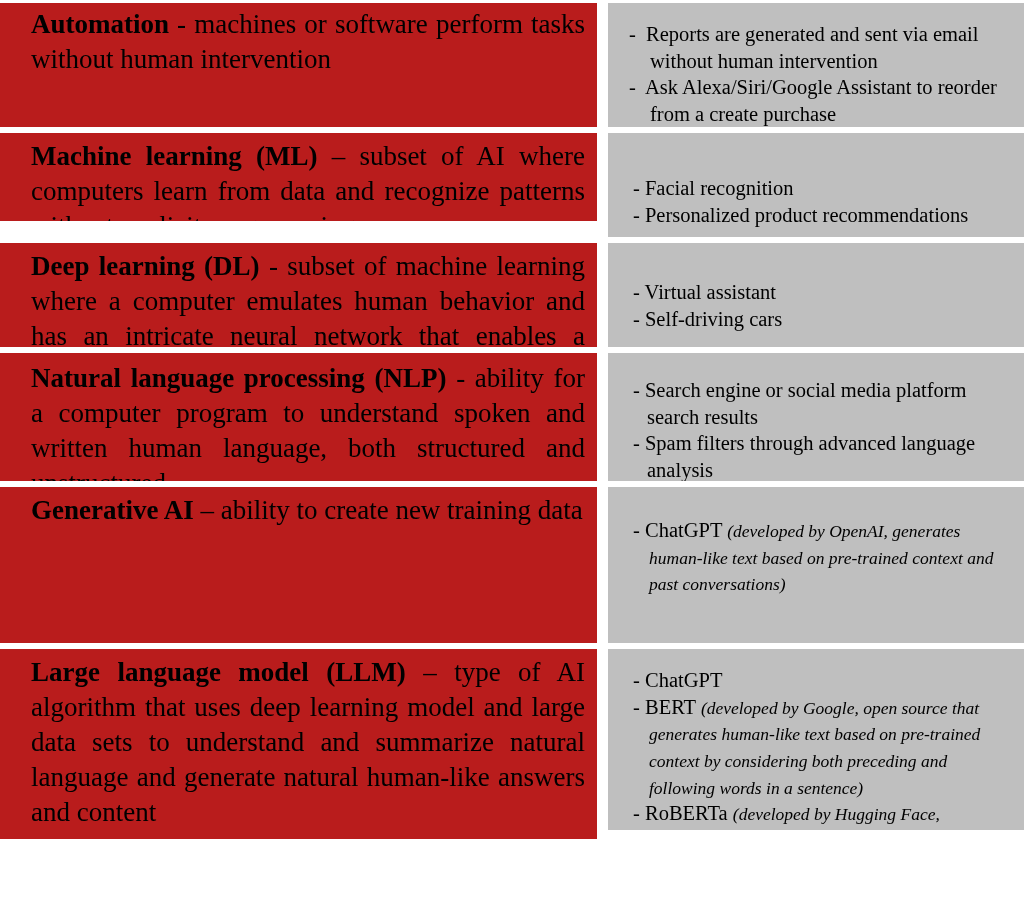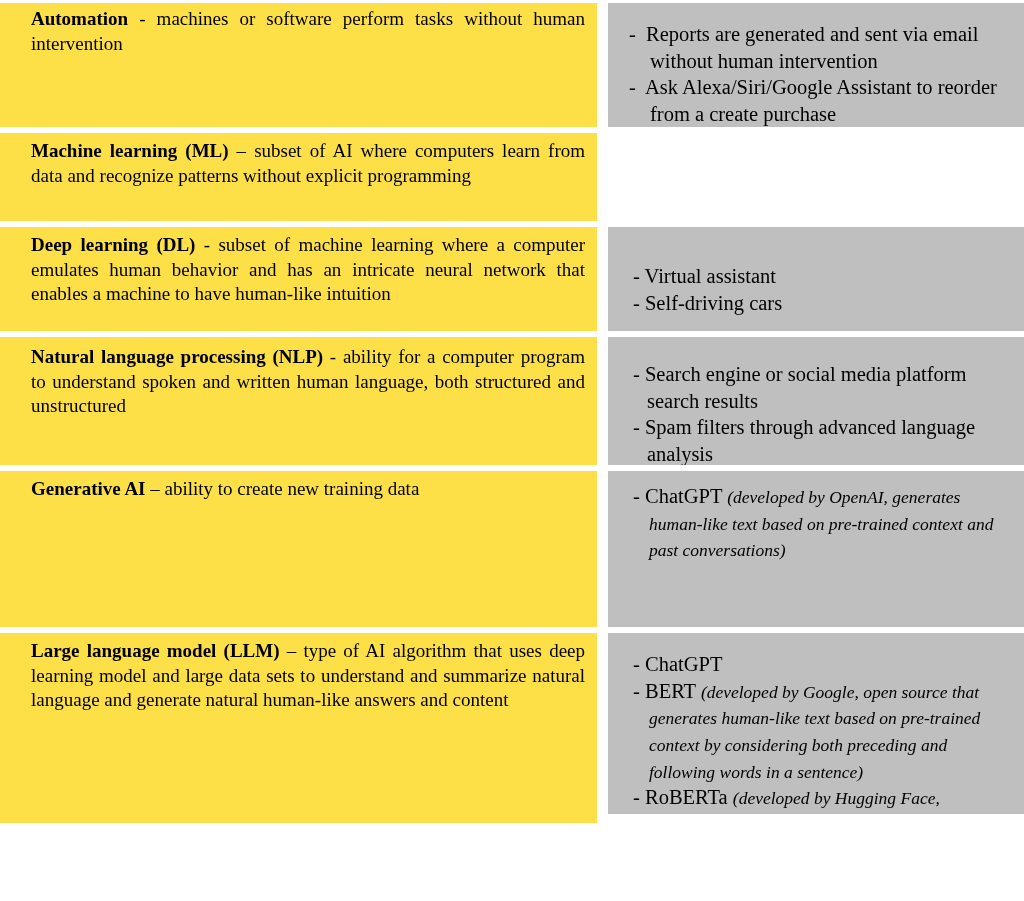--- a/index.html
+++ b/index.html
@@ -40,25 +40,25 @@
   }
 
   .cell {
     box-sizing: border-box;
     overflow: hidden;
   }
 
   .cell-term {
     width: 597px;
     flex: 0 0 597px;
-    background: #fde047;
+    background: #b91c1c;
     padding: 6px 12px 6px 31px;
     text-align: justify;
     text-justify: inter-word;
-    font-size: 19px;
+    font-size: 27px;
     line-height: 1.30;
   }
   .cell-term .term-text {
     display: block;
   }
   .term-name {
     font-weight: bold;
   }
 
   .col-gap {
@@ -104,21 +104,21 @@
   .r-ml .cell-examples { height: 104px; padding-top: 30px; }
 
   .r-dl .cell-term  { height: 104px; padding-top: 6px; }
   .r-dl .cell-examples { height: 104px; padding-top: 24px; }
 
   .r-nlp .cell-term  { height: 128px; padding-top: 8px; }
   .r-nlp .cell-examples { height: 128px; padding-top: 12px; }
   .r-nlp .bullet-item { padding-left: 14px; text-indent: -14px; }
 
   .r-genai .cell-term  { height: 156px; padding-top: 6px; }
-  .r-genai .cell-examples { height: 156px; padding-top: 0; }
+  .r-genai .cell-examples { height: 156px; padding-top: 18px; }
   .r-genai .bullet-item { padding-left: 16px; text-indent: -16px; }
 
   .r-llm .cell-term  { height: 190px; padding-top: 6px; }
   .r-llm .cell-examples { height: 181px; padding-top: 6px; }
   .r-llm .bullet-item { padding-left: 16px; text-indent: -16px; }
 
   .top-gap { height: 3px; background: #ffffff; flex: 0 0 3px; }
 </style>
 </head>
 <body>
@@ -138,20 +138,26 @@
       </div>
     </div>
   </div>
   <div class="row-gap"></div>
 
   <div class="table-row r-ml">
     <div class="cell cell-term">
       <span class="term-text"><span class="term-name">Machine learning (ML)</span><span> – </span><span>subset of AI where computers learn from data and recognize patterns without explicit programming</span></span>
     </div>
     <div class="col-gap"></div>
+    <div class="cell cell-examples">
+      <div class="bullet-list">
+        <div class="bullet-item"><span>-</span> <span>Facial recognition</span></div>
+        <div class="bullet-item"><span>-</span> <span>Personalized product recommendations</span></div>
+      </div>
+    </div>
   </div>
   <div class="row-gap"></div>
 
   <div class="table-row r-dl">
     <div class="cell cell-term">
       <span class="term-text"><span class="term-name">Deep learning (DL)</span><span> - </span><span>subset of machine learning where a computer emulates human behavior and has an intricate neural network that enables a machine to have human-like intuition</span></span>
     </div>
     <div class="col-gap"></div>
     <div class="cell cell-examples">
       <div class="bullet-list">

